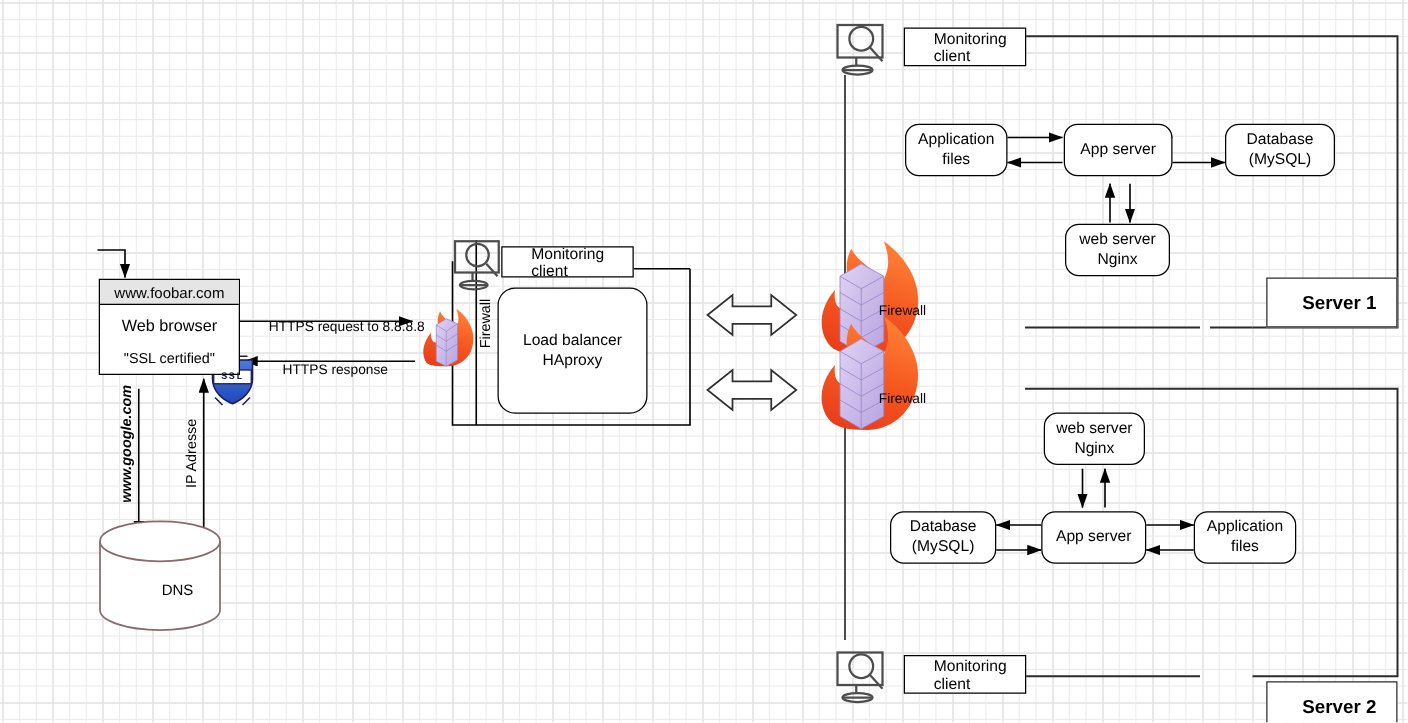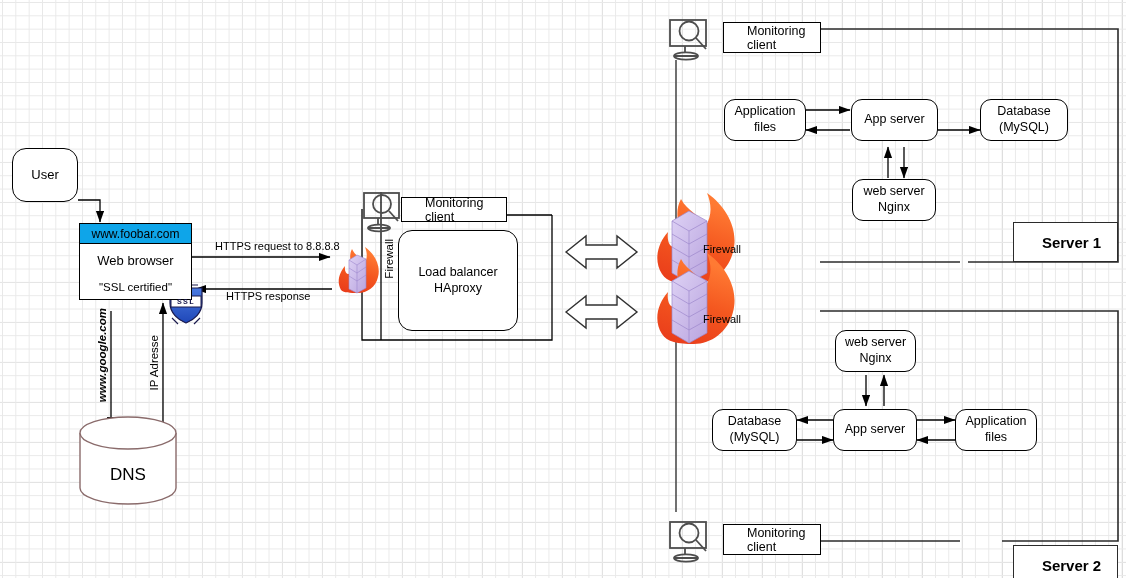--- a/index.html
+++ b/index.html
@@ -53,21 +53,21 @@
     position: absolute;
     box-sizing: border-box;
     border: 1.3px solid #000000;
     background: #ffffff;
     z-index: 5;
     display: flex;
     flex-direction: column;
   }
   .browser-title {
     height: 19px;
-    background: #0ea5e9;
+    background: #e5e5e5;
     border-bottom: 1.3px solid #000000;
     display: flex; align-items: center; justify-content: center;
     font-size: 12px;
   }
   .browser-body {
     flex: 1;
     display: flex; align-items: center; justify-content: center;
     font-size: 13px;
   }
   .browser-ssl-text {
@@ -275,36 +275,35 @@
       </g>
     </g>
 
     <g>
       <path d="M170,288 L170,303 C170,313 178,320 186,323 C194,320 202,313 202,303 L202,288 z" fill="url(#shieldGrad)" stroke="#1a1a4d" stroke-width="1.2"></path>
       <path d="M174,285 L198,285 M172,318 L178,324 M200,318 L194,324" stroke="#1a1a4d" stroke-width="1.2" fill="none"></path>
       <rect x="171" y="296" width="30" height="11" fill="#ffffff" stroke="#1a1a4d" stroke-width="1"></rect>
     </g>
   </svg>
 
-  <div class="node rounded-lg" style="left:12px; top:148px; width:66px; height:54px; font-size:13px;">User</div>
 
   <div class="browser" style="left:79px; top:223px; width:113px; height:77px;">
     <div class="browser-title">www.foobar.com</div>
     <div class="browser-body">Web browser</div>
     <div class="browser-ssl-text">"SSL certified"</div>
   </div>
 
   <div class="elabel" style="left:172px; top:297px; width:28px; text-align:center; font-size:8px; font-weight:bold; letter-spacing:1.2px; color:#1a1a4d; z-index:9;font-family:Liberation Mono, monospace;">SSL</div>
 
-  <div class="elabel" style="left:80px; top:465px; width:96px; text-align:center; font-size:17px;">DNS</div>
+  <div class="elabel" style="left:94px; top:465px; width:96px; text-align:center; font-size:12px;">DNS</div>
 
   <div class="vlabel up bold" style="left:96px; top:308px; font-size:11.5px;">www.google.com</div>
   <div class="vlabel up" style="left:148px; top:335px;">IP Adresse</div>
 
-  <div class="elabel" style="left:203px; top:240px;padding-left:12px;">HTTPS request to 8.8.8.8</div>
+  <div class="elabel" style="left:203px; top:256px;padding-left:12px;">HTTPS request to 8.8.8.8</div>
   <div class="elabel" style="left:226px; top:290px;">HTTPS response</div>
 
   <div class="vlabel up" style="left:383px; top:239px;">Firewall</div>
 
   <div class="boxlabel" style="left:401px; top:197px; width:106px; height:25px;">Monitoring client</div>
 
   <div class="node rounded-lg" style="left:398px; top:230px; width:120px; height:101px; font-size:12.5px;">Load balancer
 HAproxy</div>
 
   <div class="elabel" style="left:703px; top:243px;">Firewall</div>

